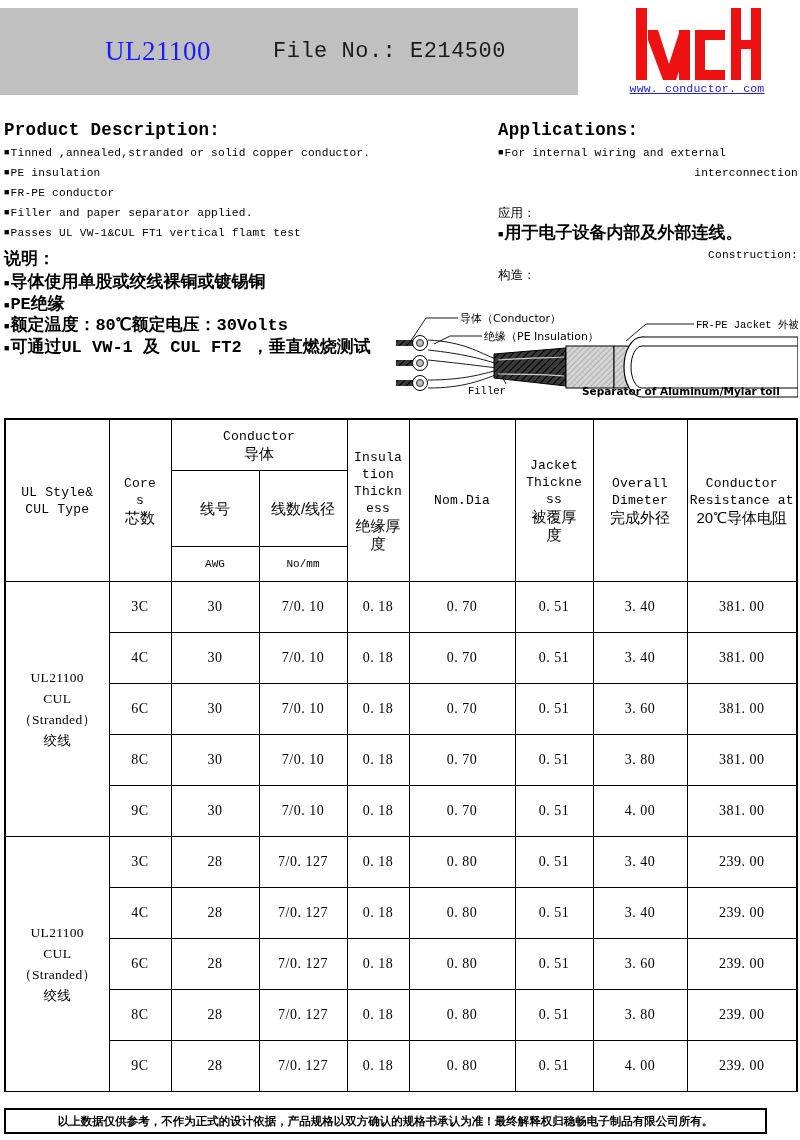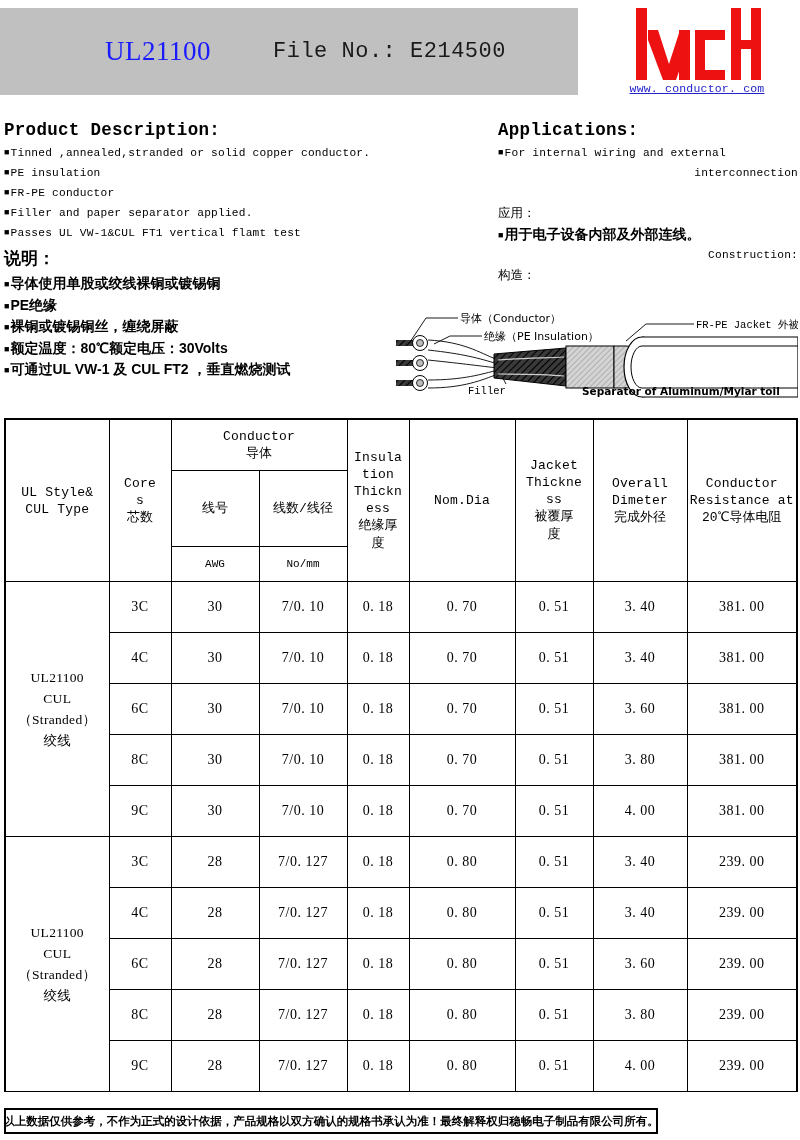--- a/index.html
+++ b/index.html
@@ -97,22 +97,22 @@
     margin: 4px 0 3px 0;
   }
   .bullet-en {
     font-size: 11.2px;
     font-family: "Liberation Mono", "DejaVu Sans Mono", monospace;
     line-height: 20px;
     letter-spacing: 0.2px;
     white-space: nowrap;
   }
   .bullet-cn {
-    font-size: 14px;
-    font-family: Liberation Sans, sans-serif;
+    font-size: 17px;
+    font-family: Liberation Mono, monospace;
     font-weight: bold;
     line-height: 20.5px;
     white-space: nowrap;
   }
   .plain-en {
     font-size: 11.2px;
     font-family: "Liberation Mono", "DejaVu Sans Mono", monospace;
     line-height: 20px;
     letter-spacing: 0.2px;
     text-align: right;
@@ -157,22 +157,22 @@
   table.spec .outer-l { border-left: 2px solid #000; }
   table.spec .outer-r { border-right: 2px solid #000; }
 
   .th-en {
     font-size: 13px;
     font-family: "Liberation Mono", "DejaVu Sans Mono", monospace;
     line-height: 17px;
     letter-spacing: 0.2px;
   }
   .th-cn {
-    font-size: 13px;
-    font-family: Liberation Mono, monospace;
+    font-size: 15px;
+    font-family: Liberation Sans, sans-serif;
     line-height: 18px;
   }
   .th-small {
     font-size: 11px;
     font-family: "Liberation Mono", "DejaVu Sans Mono", monospace;
   }
   .cell-val {
     font-size: 14px;
     font-family: "Liberation Serif", "DejaVu Serif", serif;
     letter-spacing: 0.5px;
@@ -188,21 +188,21 @@
     font-size: 13.5px;
   }
   .grp-top { border-top: 2px solid #000; }
   .grp-bot { border-bottom: 2px solid #000; }
 
   
   .footer-note {
     position: absolute;
     left: 4px;
     top: 1108px;
-    width: 654px;
+    width: 763px;
     height: 26px;
     border: 2px solid #000000;
     box-sizing: border-box;
     display: flex;
     align-items: center;
     justify-content: center;
     font-family: "DejaVu Sans", sans-serif;
     font-size: 11.5px;
     font-weight: bold;
     white-space: nowrap;
@@ -248,21 +248,20 @@
     <div class="bullet-en sq">Tinned ,annealed,stranded or solid copper conductor.</div>
     <div class="bullet-en sq">PE insulation</div>
     <div class="bullet-en sq">FR-PE conductor</div>
     <div class="bullet-en sq">Filler and paper separator applied.</div>
     <div class="bullet-en sq">Passes UL VW-1&amp;CUL FT1 vertical flamt test</div>
 
     <div class="sec-title-cn">说明：</div>
 
     <div class="bullet-cn sq">导体使用单股或绞线裸铜或镀锡铜</div>
     <div class="bullet-cn sq">PE绝缘</div>
-    <div class="bullet-cn sq">裸铜或镀锡铜丝，缠绕屏蔽</div>
     <div class="bullet-cn sq">额定温度：80℃额定电压：30Volts</div>
     <div class="bullet-cn sq">可通过UL VW-1 及 CUL FT2 ，垂直燃烧测试</div>
   </div>
 
   <div class="col-right">
     <div class="sec-title">Applications:</div>
     <div class="bullet-en sq">For internal wiring and external</div>
     <div class="plain-en">interconnection</div>
     <div class="plain-en">&nbsp;</div>
     <div class="plain-cn">应用：</div>

